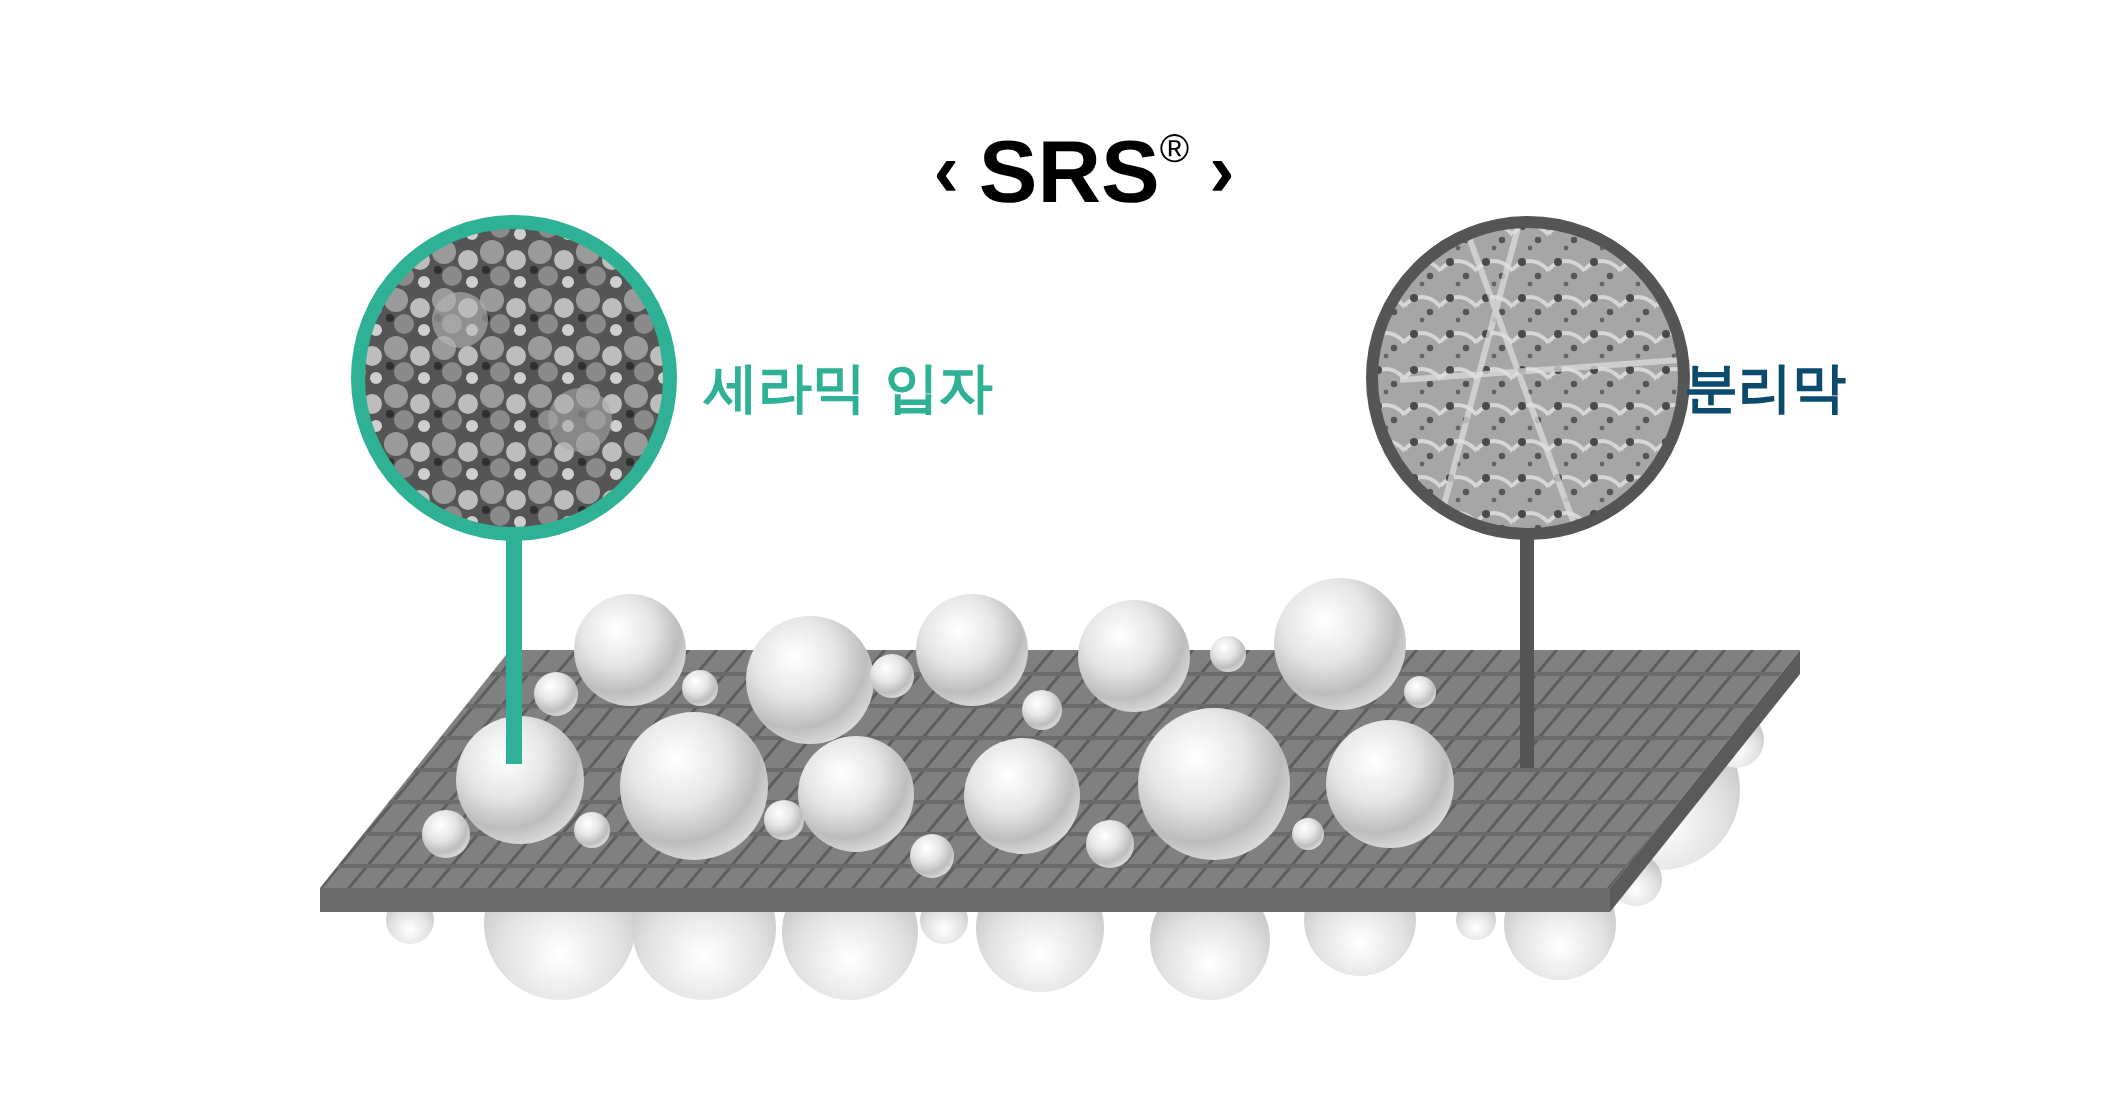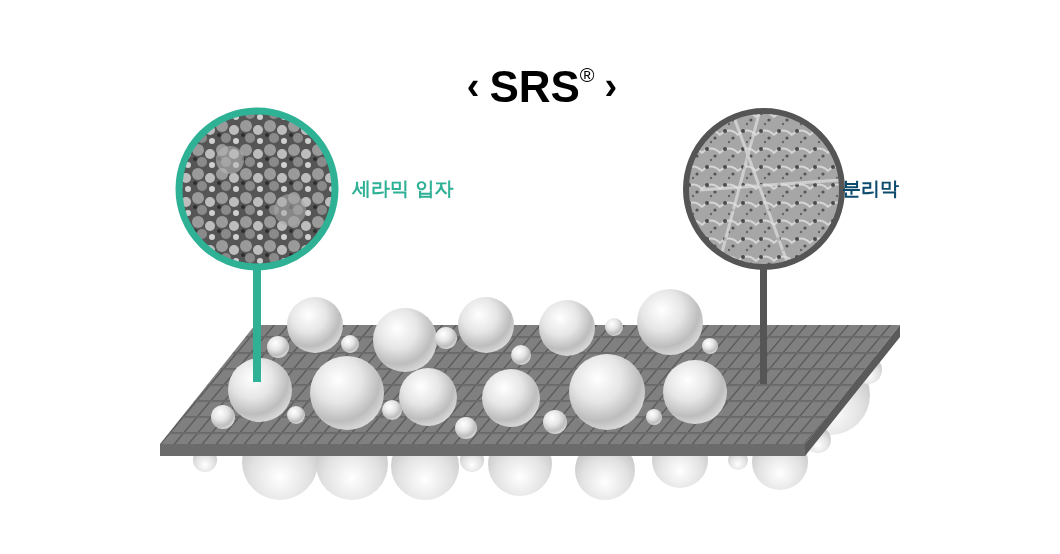--- a/index.html
+++ b/index.html
@@ -1,20 +1,20 @@
 <!DOCTYPE html>
 <html><head>
 <meta charset="utf-8">
 <style>
   html,body{margin:0;padding:0;background:#ffffff;}
   body{width:1060px;height:554px;position:relative;overflow:hidden;font-family:"Liberation Sans","DejaVu Sans",sans-serif;}
   .title{position:absolute;left:0;width:1060px;top:62px;text-align:center;color:#000000;font-size:44px;font-weight:bold;letter-spacing:0px;padding-left:12px;}
   .title .reg{font-size:20px;vertical-align:super;font-weight:normal;position:relative;top:-4px;}
   .title .chev{font-size:38px;display:inline-block;margin:0 10px;position:relative;top:-3px;}
-  .label{position:absolute;font-size:19px;font-weight:bold;font-family:"DejaVu Sans",sans-serif;}
+  .label{position:absolute;font-size:27px;font-weight:bold;font-family:"DejaVu Sans",sans-serif;}
   .label-ceramic{left:352px;top:176px;color:#2fb196;}
   .label-sep{left:842px;top:176px;color:#0c4a6e;}
   svg.scene{position:absolute;left:0;top:0;}
 </style>
 </head>
 <body>
 
 <div class="title">
   <span class="chev">‹</span><span>SRS</span><span class="reg">®</span><span class="chev">›</span>
 </div>

